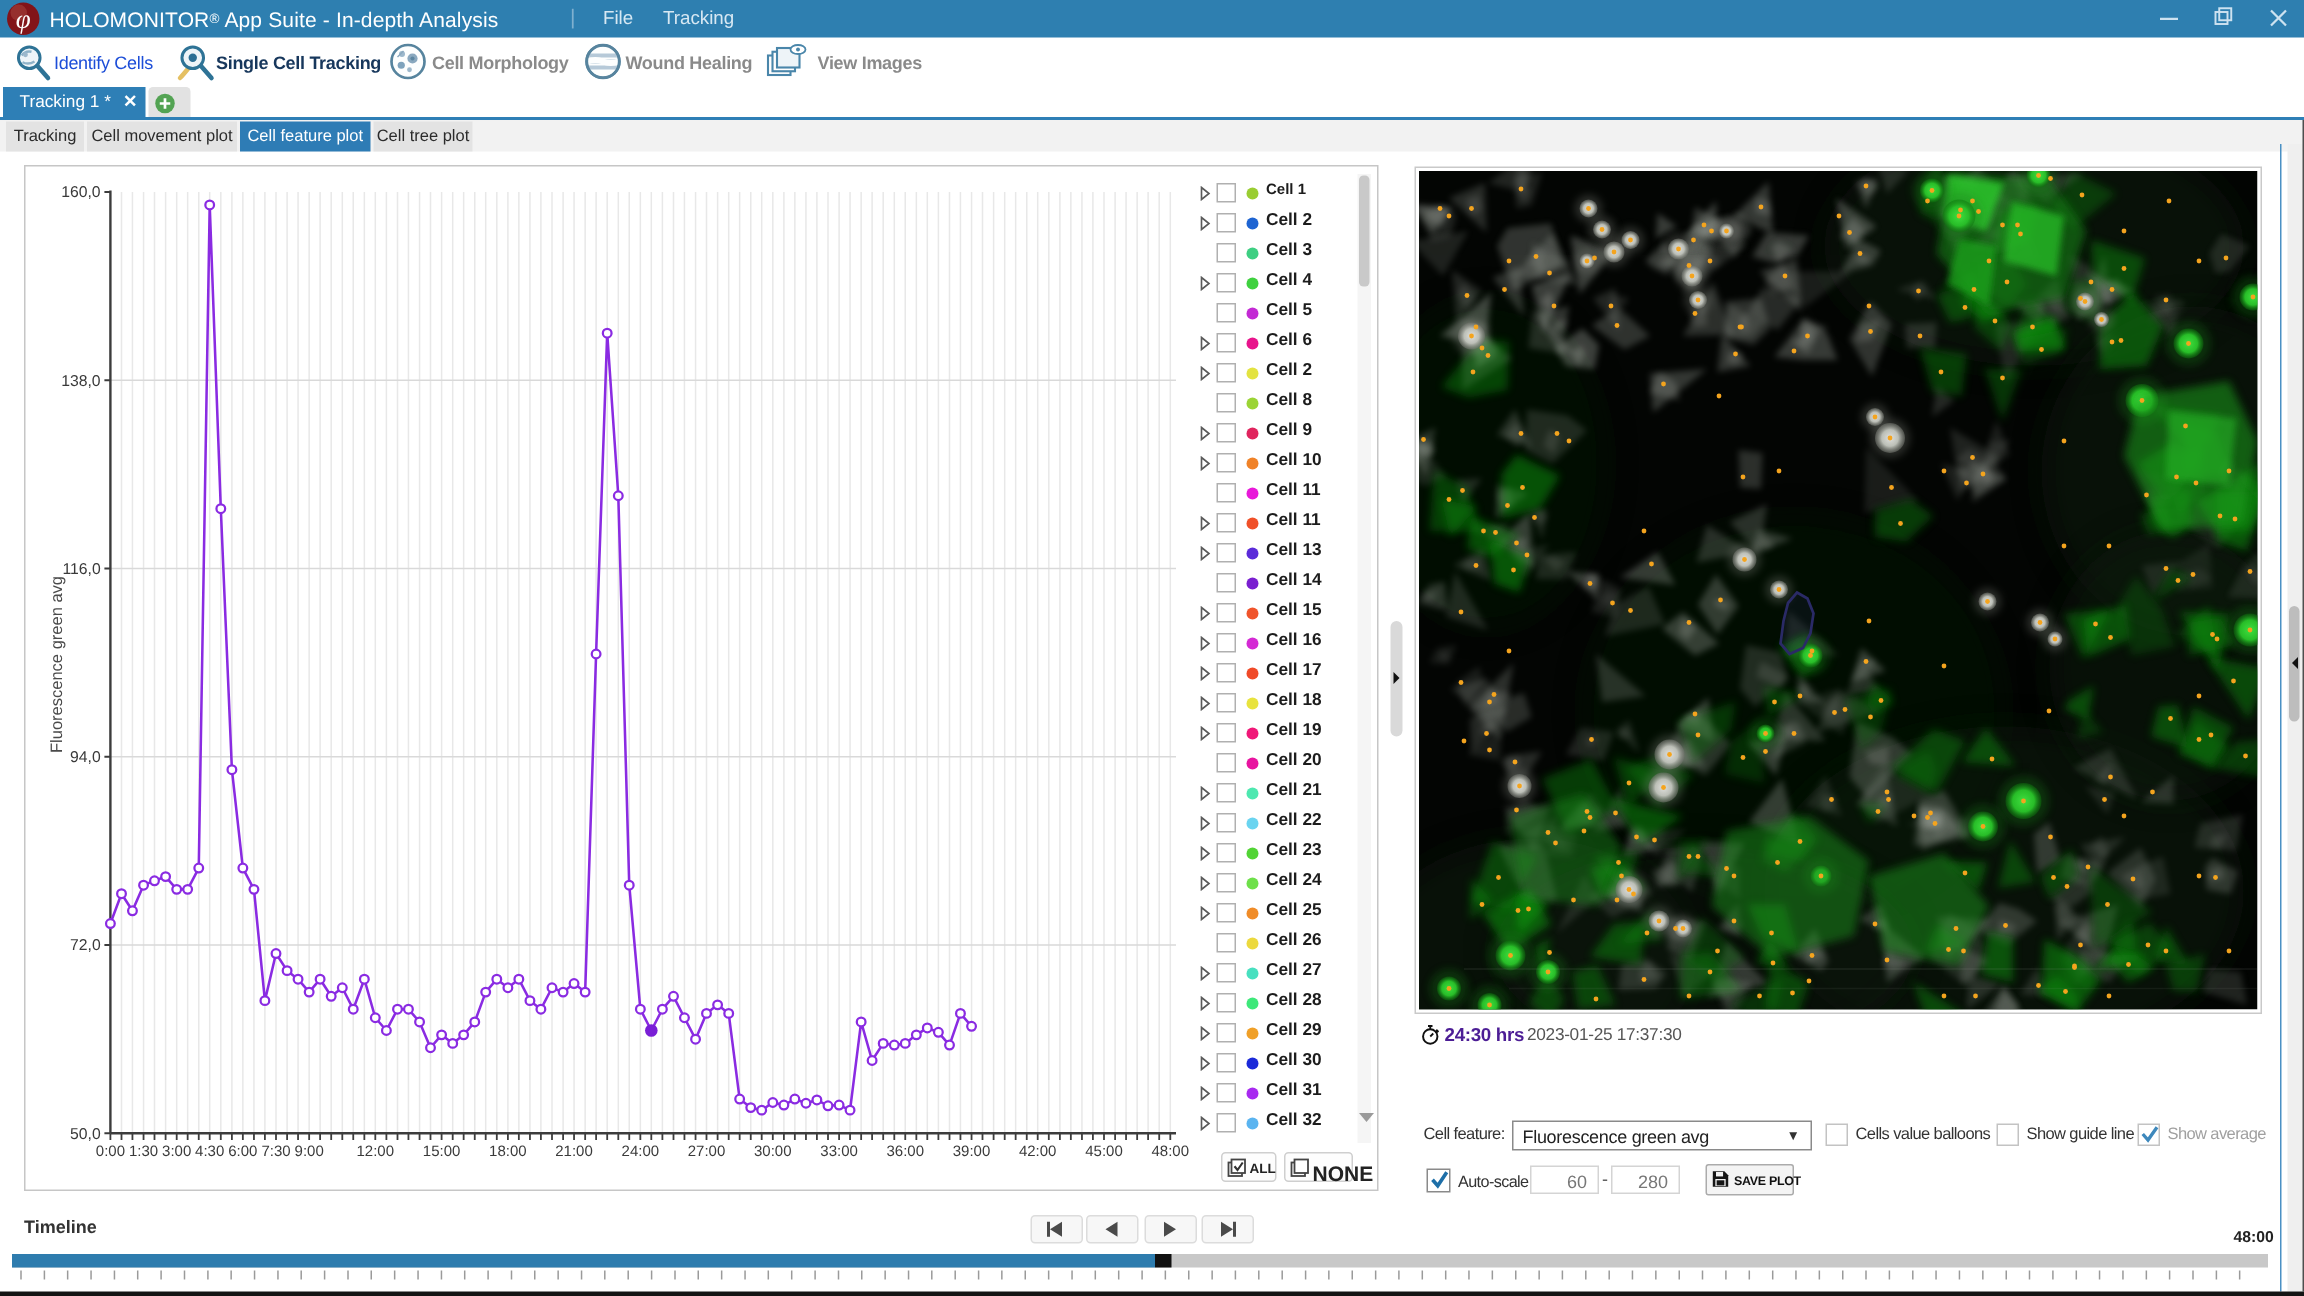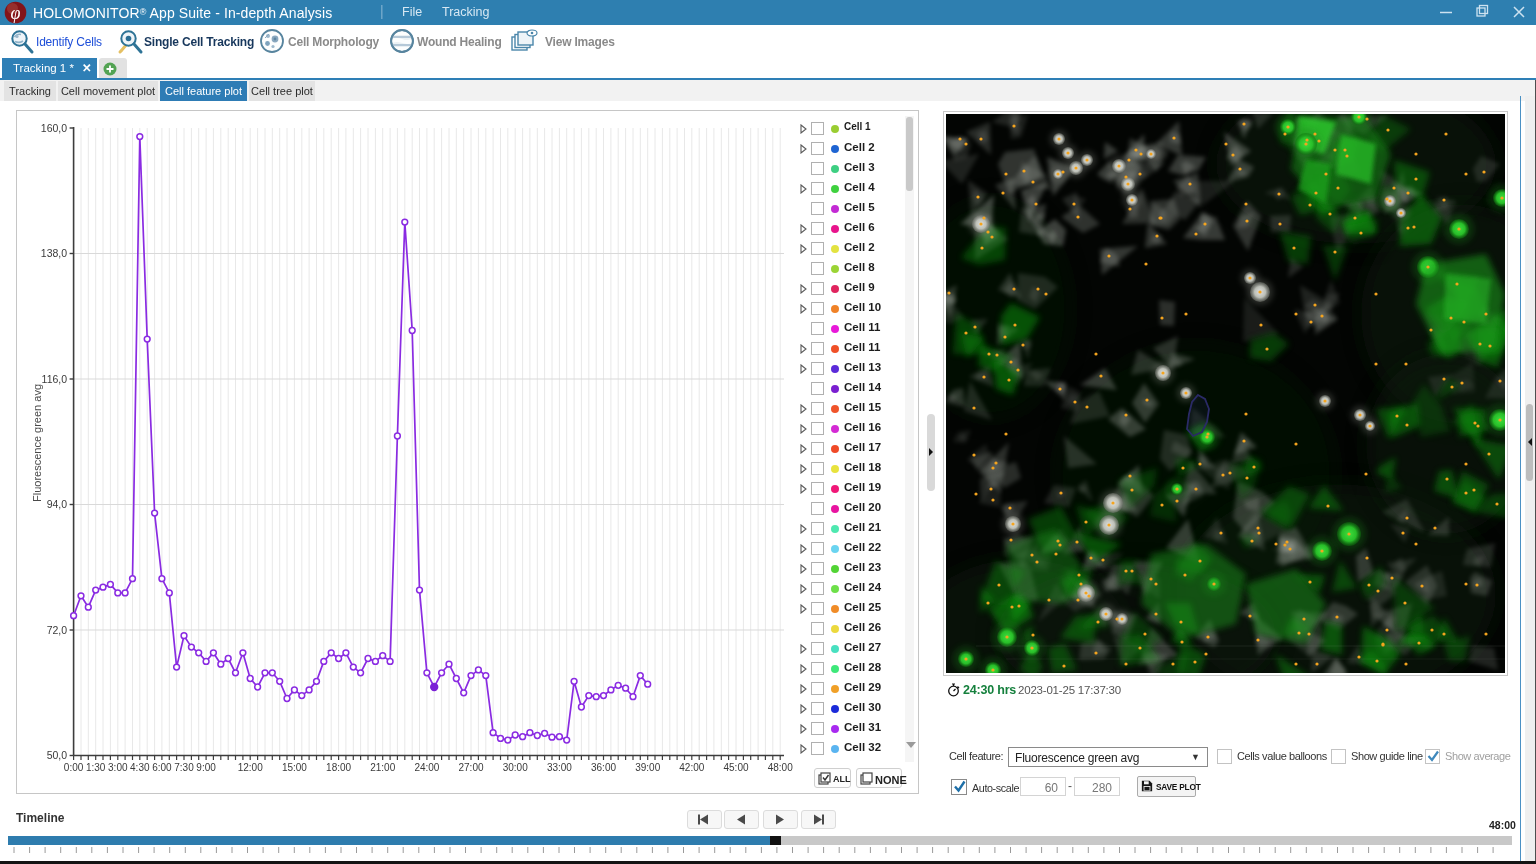--- a/index.html
+++ b/index.html
@@ -575,21 +575,21 @@
       <rect x="1" y="3" width="9" height="9" fill="none" stroke="#444" stroke-width="1.2"></rect>
       <rect x="3" y="1" width="9" height="9" fill="#fff" stroke="#444" stroke-width="1.2"></rect>
       <path d="M5 5.5 L7 8 L10.5 3" stroke="#333" stroke-width="1.4" fill="none"></path>
     </svg>
 <div class="abs" style="left:816px;top:662.5px;font-size:9px;font-weight:bold;color:#222">ALL</div>
 <div class="abs" style="left:839px;top:657px;width:46px;height:20px;background:#fdfdfd;border:1px solid #cfcfcf;border-radius:3px"></div>
 <svg class="abs" style="left:843px;top:661px" width="13" height="13" viewBox="0 0 13 13">
       <rect x="1" y="3" width="9" height="9" fill="none" stroke="#444" stroke-width="1.2"></rect>
       <rect x="3" y="1" width="9" height="9" fill="#fff" stroke="#444" stroke-width="1.2"></rect>
     </svg>
-<div class="abs" style="left:858px;top:662.5px;font-size:11px;font-weight:bold;color:#222">NONE</div>
+<div class="abs" style="left:858px;top:662.5px;font-size:14px;font-weight:bold;color:#222">NONE</div>
 </div>
 
 <div class="abs" style="left:927px;top:414px;width:8px;height:77px;background:#d9d9d9;border-radius:4px"></div>
 <div class="abs" style="left:929px;top:448px;width:0;height:0;border-left:4px solid #111;border-top:4px solid transparent;border-bottom:4px solid transparent"></div>
 
 <div class="abs" style="left:943px;top:111px;width:565px;height:565px;border:1px solid #c9c9c9;background:#fff;padding:2px">
 <svg width="559" height="559">
       <defs>
         <filter id="b1" x="-60%" y="-60%" width="220%" height="220%">
           <feGaussianBlur stdDeviation="2.1"></feGaussianBlur>
@@ -1382,21 +1382,21 @@
       <circle cx="460" cy="550" r="1.6" fill="#f4a41e"></circle>
       <circle cx="350" cy="550" r="1.6" fill="#f4a41e"></circle>
     </svg>
 </div>
 
 <svg class="abs" style="left:947px;top:683px" width="13" height="14" viewBox="0 0 13 14">
   <circle cx="6.5" cy="8" r="4.8" fill="none" stroke="#111" stroke-width="1.3"></circle>
   <path d="M5 1 h3 M6.5 1 v2 M10.5 3.5 l1.5 1.5 M11.3 4.3 l-1.2 1.2" stroke="#111" stroke-width="1.2"></path>
   <path d="M6.5 8 L8.5 6" stroke="#111" stroke-width="1.2"></path>
 </svg>
-<div class="abs" style="left:963px;top:683px;font-size:12.5px;font-weight:bold;color:#15803d;letter-spacing:-0.2px">24:30 hrs</div>
+<div class="abs" style="left:963px;top:683px;font-size:12.5px;font-weight:bold;color:#4c1d95;letter-spacing:-0.2px">24:30 hrs</div>
 <div class="abs" style="left:1018px;top:684px;font-size:11.5px;color:#555;letter-spacing:-0.2px">2023-01-25 17:37:30</div>
 
 <div class="abs ct" style="left:949px;top:750px">Cell feature:</div>
 <div class="abs" style="left:1008px;top:747px;width:200px;height:20px;border:1px solid #8a8a8a;background:#fff">
   <span style="position:absolute;left:6px;top:3px;font-size:12px;color:#222;letter-spacing:-0.2px;white-space:nowrap">Fluorescence green avg</span>
   <span style="position:absolute;right:7px;top:3.5px;font-size:9px;color:#333">▼</span>
 </div>
 <div class="abs" style="left:1217px;top:749px;width:15px;height:15px;border:1px solid #c3c3c3;background:#fff"></div>
 <div class="abs ct" style="left:1237px;top:750px">Cells value balloons</div>
 <div class="abs" style="left:1331px;top:749px;width:15px;height:15px;border:1px solid #c3c3c3;background:#fff"></div>

